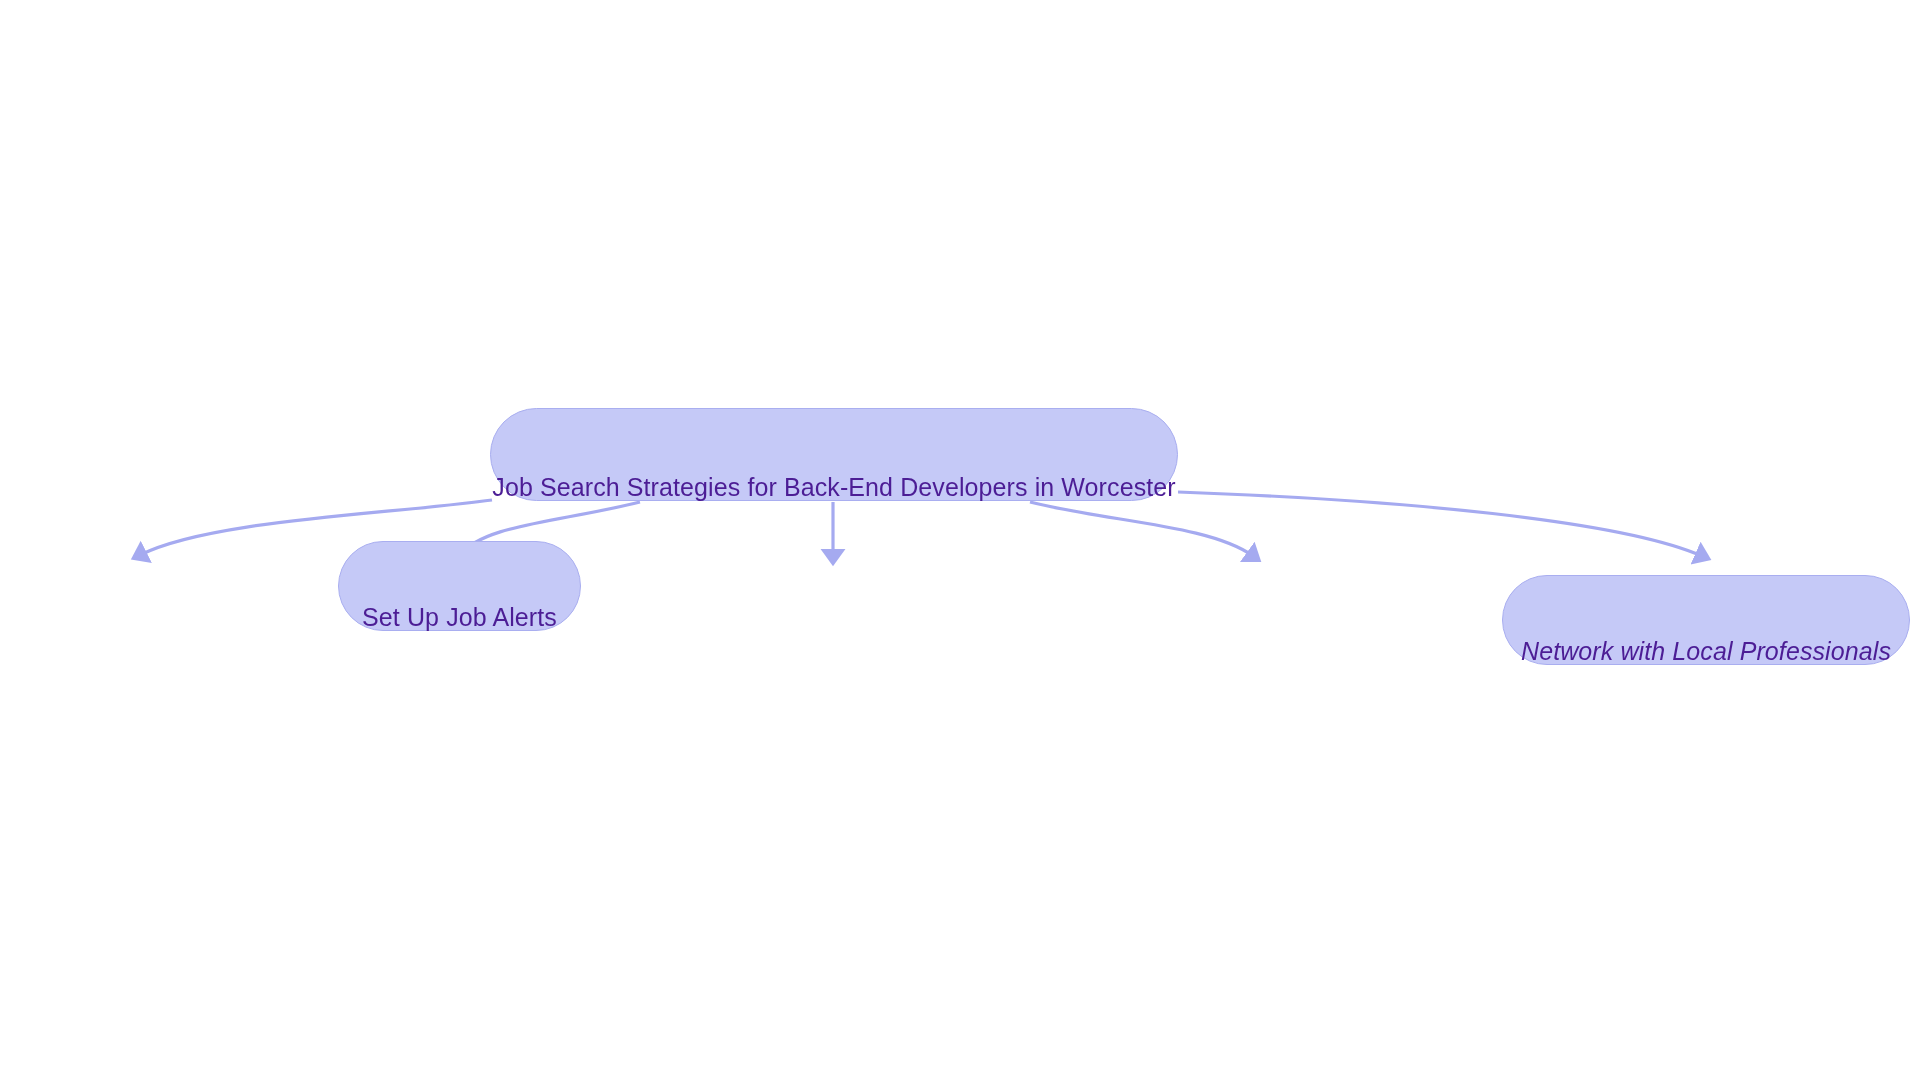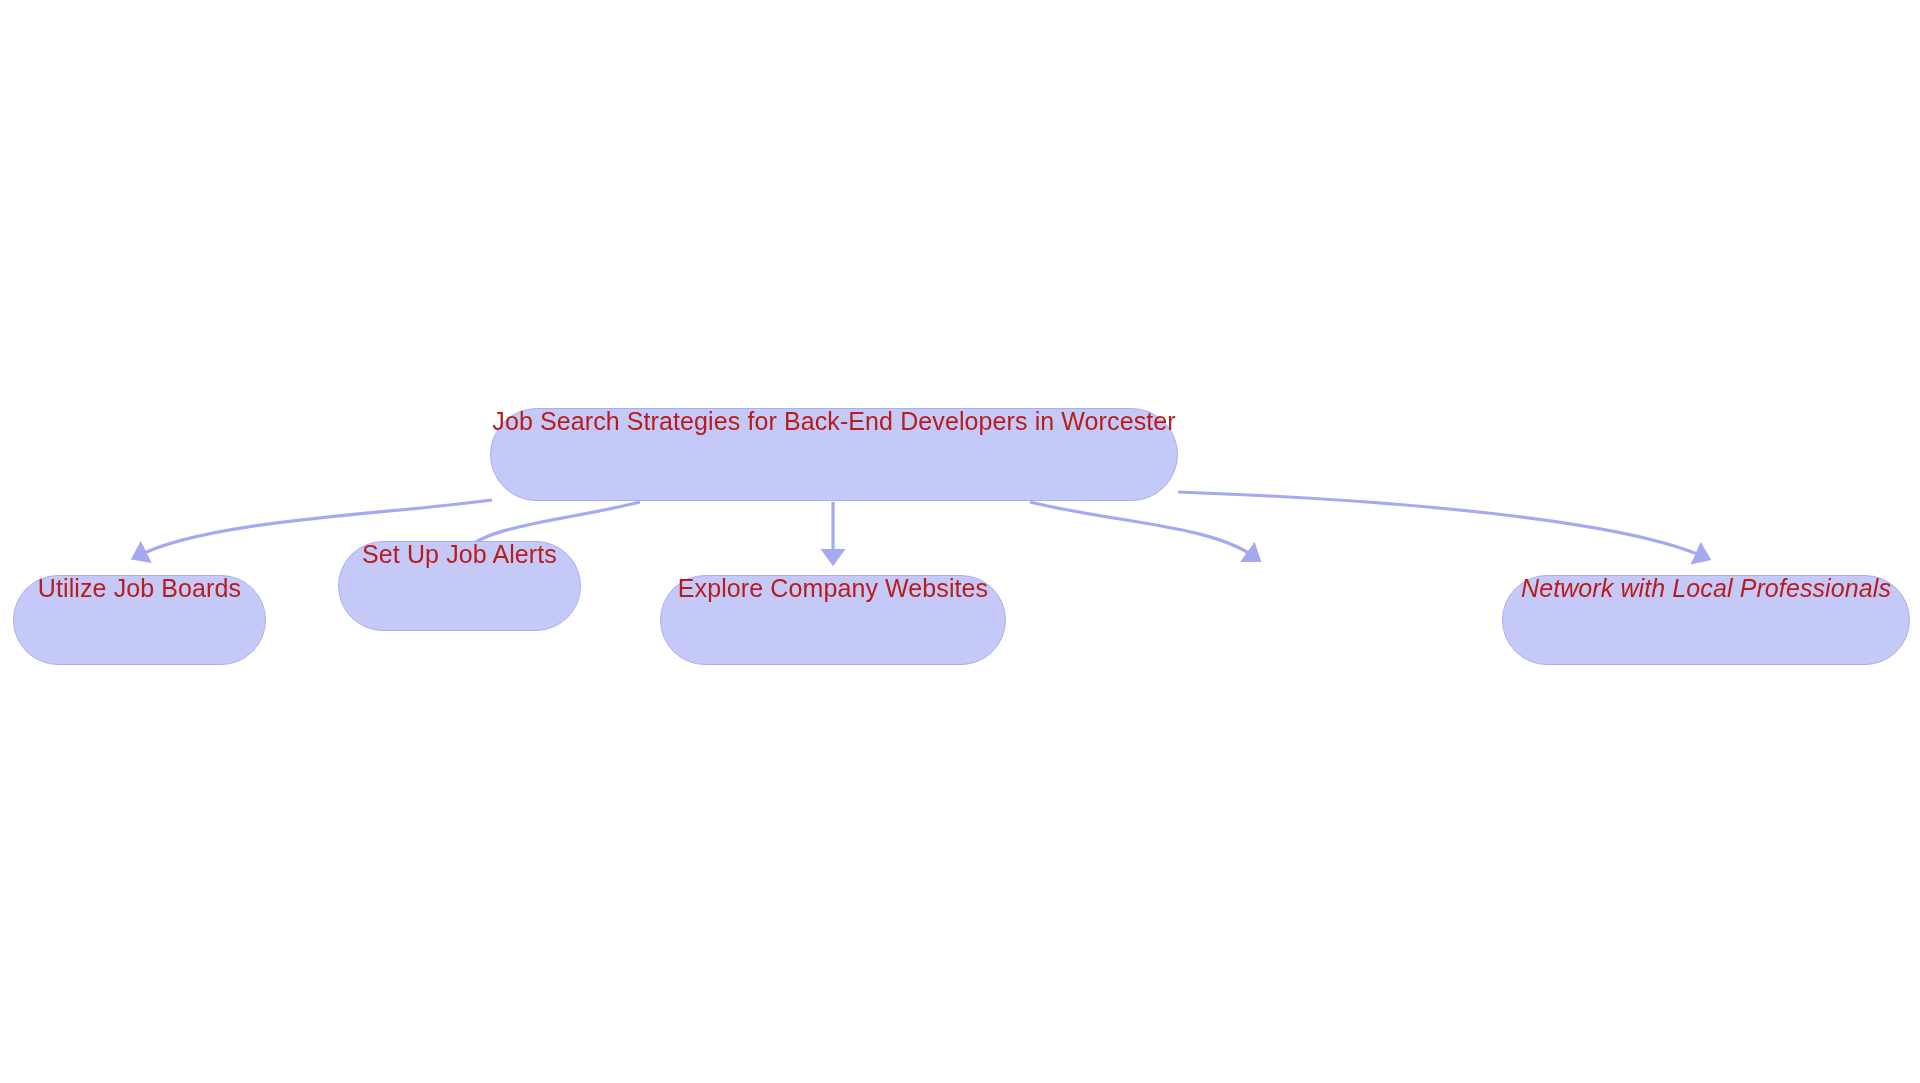--- a/index.html
+++ b/index.html
@@ -23,26 +23,26 @@
     left: 0;
     top: 0;
     width: 1920px;
     height: 1083px;
     pointer-events: none;
   }
   .node {
     position: absolute;
     box-sizing: border-box;
     display: flex;
-    align-items: flex-start;
+    align-items: flex-end;
     justify-content: center;
     background: #c5c9f7;
     border: 1.6px solid #a9aef0;
     border-radius: 999px;
-    color: #b91c1c;
+    color: #4c1d95;
     white-space: nowrap;
     letter-spacing: 0.1px;
   }
   .node-label {
     display: block;
     line-height: 1;
   }
   .node-root {
     font-size: 25px;
   }
@@ -70,30 +70,24 @@
 
     <path d="M 1030,502 C 1110,522 1210,525 1253,556" fill="none" stroke="#a5aaf0" stroke-width="3.2" marker-end="url(#arrowhead)"></path>
 
     <path d="M 1178,492 C 1400,500 1620,520 1702,556" fill="none" stroke="#a5aaf0" stroke-width="3.2" marker-end="url(#arrowhead)"></path>
   </svg>
 
   <div class="node node-root" style="left:490px; top:408px; width:688px; height:93px;">
     <span class="node-label">Job Search Strategies for Back-End Developers in Worcester</span>
   </div>
 
-  <div class="node node-child" style="left:13px; top:575px; width:253px; height:90px;">
-    <span class="node-label">Utilize Job Boards</span>
-  </div>
 
   <div class="node node-child" style="left:338px; top:541px; width:243px; height:90px;">
     <span class="node-label">Set Up Job Alerts</span>
   </div>
 
-  <div class="node node-child" style="left:660px; top:575px; width:346px; height:90px;">
-    <span class="node-label">Explore Company Websites</span>
-  </div>
 
 
   <div class="node node-child" style="left:1502px; top:575px; width:408px; height:90px;font-style:italic;">
     <span class="node-label">Network with Local Professionals</span>
   </div>
 
 </div>
 
 </body></html>

